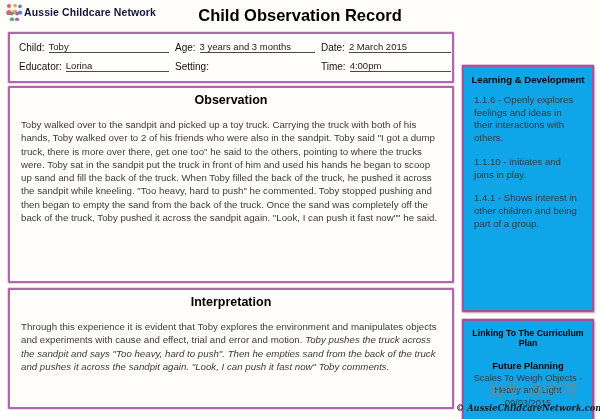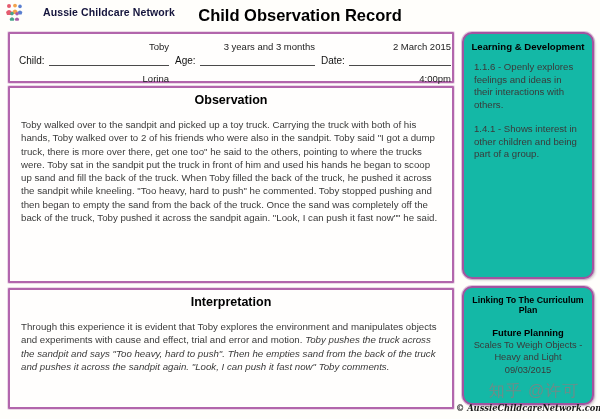--- a/index.html
+++ b/index.html
@@ -1,56 +1,57 @@
 <!DOCTYPE html>
 <html><head>
 <meta charset="utf-8">
 <style>
   html,body{margin:0;padding:0;}
   .page{
     position:relative; width:600px; height:419px;
     background:#fffefb; overflow:hidden;
     font-family:"Liberation Sans", sans-serif; color:#333;
   }
-  .logo{position:absolute; left:4px; top:3px; display:flex; align-items:center; gap:19px;}
+  .logo{position:absolute; left:4px; top:3px; display:flex; align-items:center; gap:0;}
   .logo-text{font-size:10.5px; font-weight:bold; color:#14143c; letter-spacing:0.1px;}
   .page-title{
     position:absolute; left:0; right:0; top:6px; text-align:center;
     font-size:16.5px; font-weight:bold; color:#000;
   }
   .box{
     position:absolute; background:#fffefd;
     border:2px solid #b266ac; border-radius:1px;
     box-shadow:0 0 0 1px rgba(178,102,172,0.25);
   }
   .header-box{left:8px; top:32px; width:442px; height:47px;}
   .form-grid{
     display:grid; grid-template-columns:150px 140px 130px;
     column-gap:6px; row-gap:7px; padding:7px 7px 0 9px;
   }
   .field{display:flex; align-items:flex-end; gap:4px;}
   .field-label{font-size:10px; font-weight:normal; color:#111; white-space:nowrap;}
   .field-value{
-    flex:1; text-align:right; font-size:9.5px; color:#222;
-    border-bottom:1.2px solid #4a4a4a; padding-bottom:13px; white-space:nowrap;
+    flex:1; text-align:left; font-size:9.5px; color:#222;
+    border-bottom:1.2px solid #4a4a4a; padding-bottom:0; white-space:nowrap;
   }
   .obs-box{left:8px; top:86px; width:442px; height:193px;}
   .interp-box{left:8px; top:288px; width:442px; height:117px;}
   .section-title{
     text-align:center; font-size:12.5px; font-weight:bold; color:#000; margin-top:5px;
   }
   .section-text{
     padding:0 11px; margin-top:11px; font-size:9.7px; line-height:13.3px; color:#3a3a3a;
     text-align:left;
   }
   .italic-part{font-style:italic;}
   .side-box{
-    position:absolute; background:#14b8a6;
-    border:2px solid #a254a0; border-radius:10px;
+    position:absolute; background:#0ea5e9;
+    border:2px solid #a254a0; border-radius:1px;
     box-shadow:0 0 0 1px rgba(162,84,160,0.35), 2px 2px 2px rgba(0,0,0,0.12);
+    margin-top:33px;
   }
   .ld-box{left:462px; top:32px; width:128px; height:243px;}
   .cur-box{left:462px; top:286px; width:128px; height:115px;}
   .side-title{
     text-align:center; font-size:9.6px; font-weight:bold; color:#000; margin-top:7px;
     padding:0 4px;
   }
   .cur-title{font-size:8.8px;}
   .ld-items{padding:0 10px; margin-top:9px;}
   .ld-item{font-size:9.6px; line-height:12.7px; color:#3a3a3a; margin-bottom:11px;}
@@ -128,20 +129,21 @@
 
   <div class="box interp-box">
     <div class="section-title">Interpretation</div>
     <div class="section-text"><span>Through this experience it is evident that Toby explores the environment and manipulates objects and experiments with cause and effect, trial and error and motion. </span><span class="italic-part">Toby pushes the truck across the sandpit and says "Too heavy, hard to push". Then he empties sand from the back of the truck and pushes it across the sandpit again. "Look, I can push it fast now" Toby comments.</span></div>
   </div>
 
   <div class="side-box ld-box">
     <div class="side-title">Learning &amp; Development</div>
     <div class="ld-items">
       <div class="ld-item">1.1.6 - Openly explores feelings and ideas in their interactions with others.</div>
+      <div class="ld-item">1.1.10 - Initiates and joins in play.</div>
       <div class="ld-item">1.4.1 - Shows interest in other children and being part of a group.</div>
     </div>
   </div>
 
   <div class="side-box cur-box">
     <div class="side-title cur-title">Linking To The Curriculum Plan</div>
     <div class="cur-block">
       <div class="cur-sub">Future Planning</div>
       <div class="cur-val">Scales To Weigh Objects - Heavy and Light</div>
       <div class="cur-date">09/03/2015</div>

